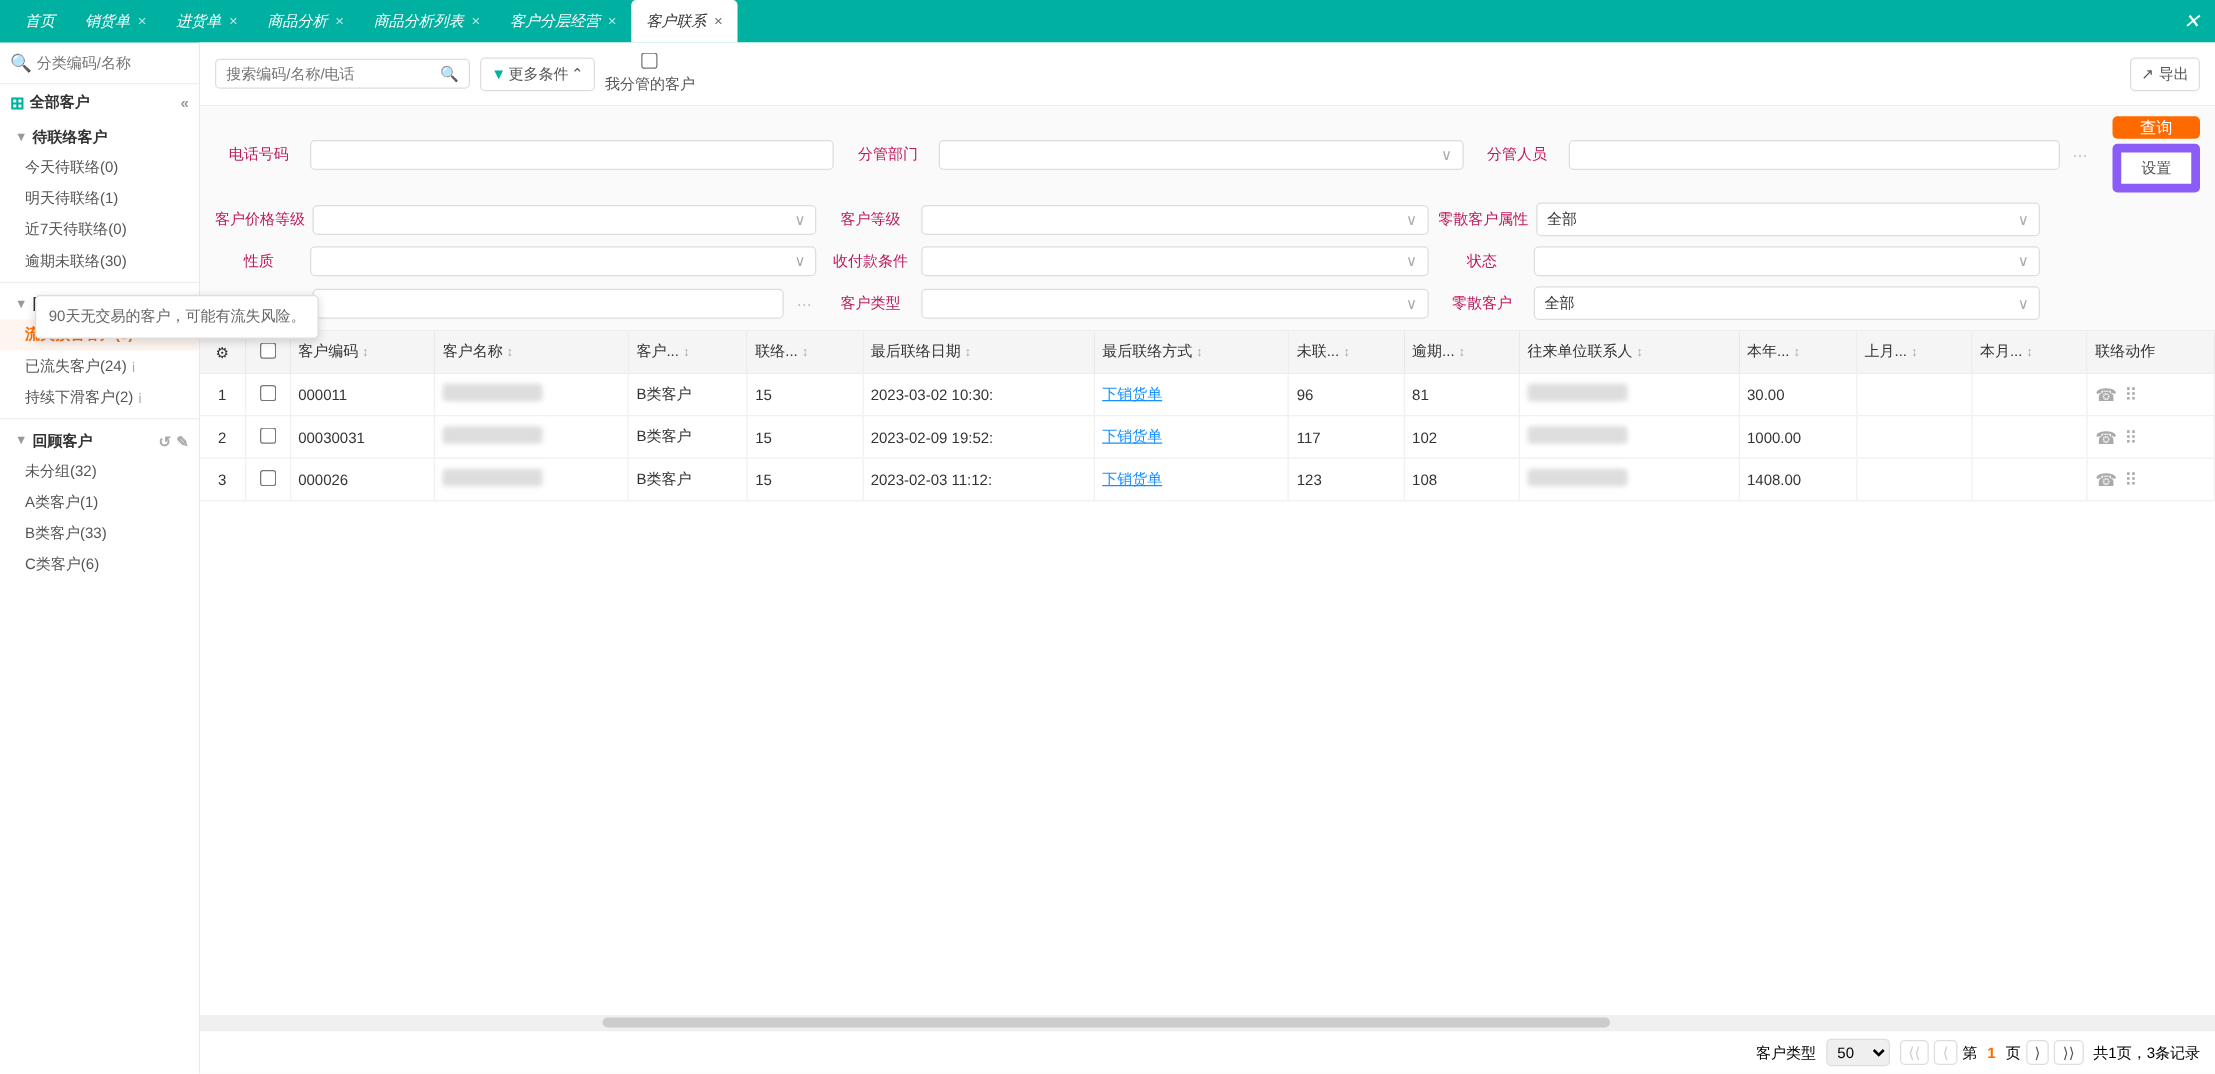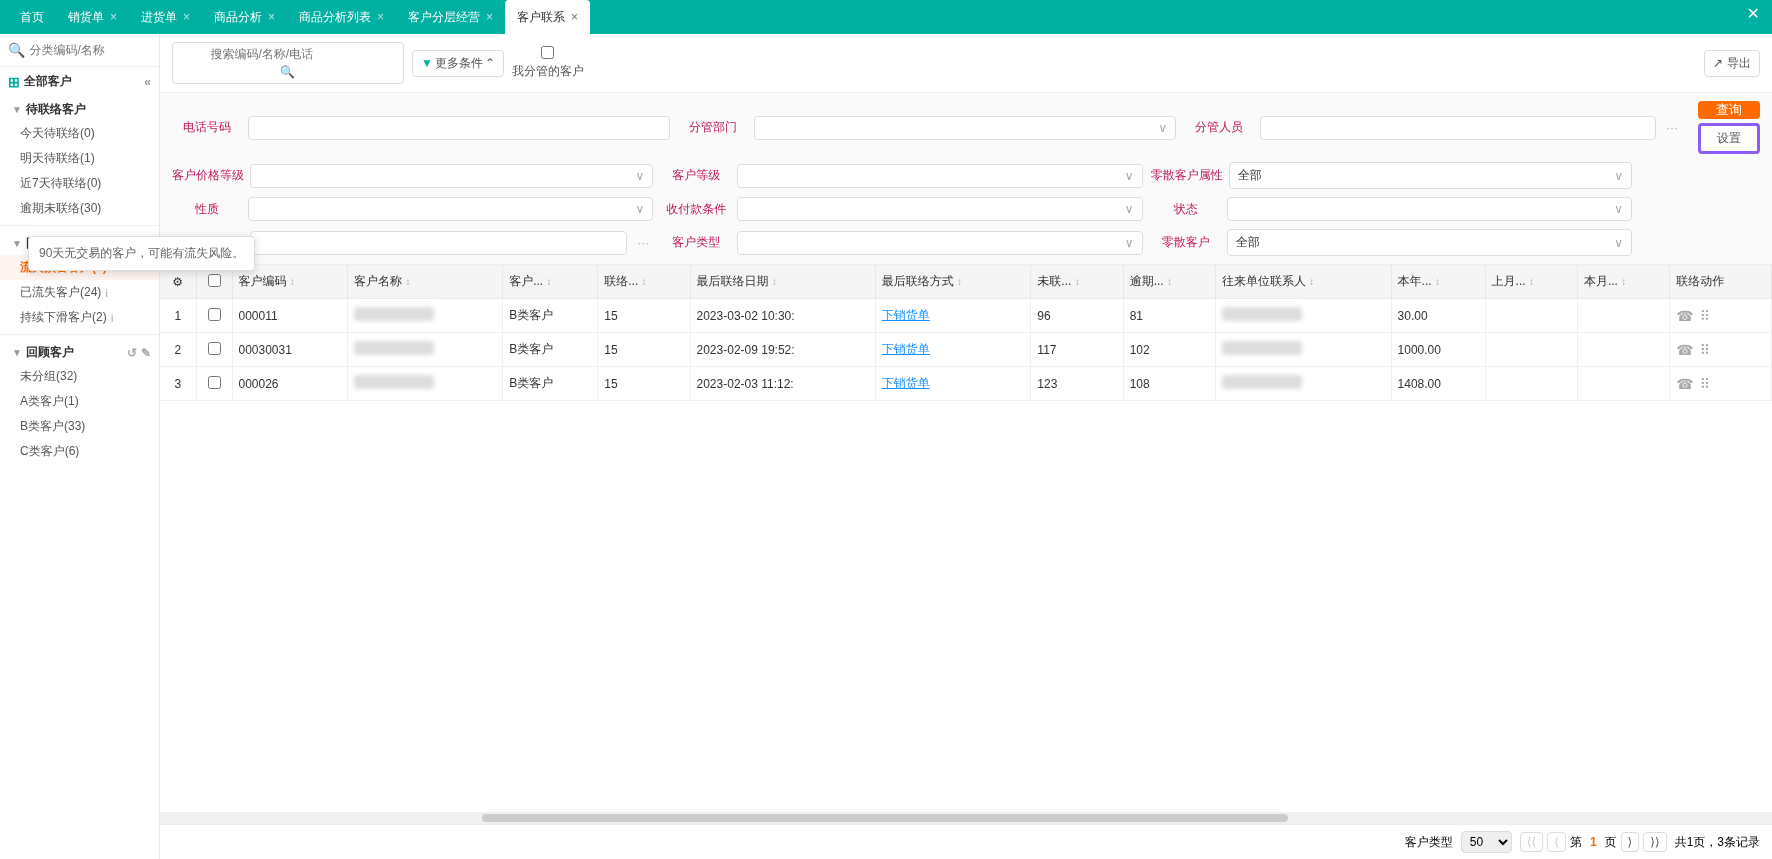--- a/index.html
+++ b/index.html
@@ -1,23 +1,24 @@
 <!DOCTYPE html>
 <html><head>
   <meta charset="utf-8">
   <style>
     * { box-sizing: border-box; margin: 0; padding: 0; font-family: 'Microsoft YaHei', Arial, sans-serif; font-size: 12px; }
     body { background: #f5f5f5; overflow: hidden; width: 1772px; height: 859px; }
 
     
     .top-nav {
-      display: flex; 
+      display: flex; align-items: center;
       background: #00b0a0;
       height: 34px; padding: 0 8px;
       color: white;
+      font-style: italic;
     }
     .top-nav .nav-tab {
       display: flex; align-items: center;
       padding: 0 12px; height: 34px;
       cursor: pointer; color: white;
       font-size: 13px; position: relative;
       white-space: nowrap;
     }
     .top-nav .nav-tab.home { background: transparent; }
     .top-nav .nav-tab.active { background: white; color: #333; border-radius: 4px 4px 0 0; }
@@ -109,21 +110,21 @@
     
     .search-bar {
       display: flex; align-items: center;
       padding: 8px 12px;
       border-bottom: 1px solid #eee;
       gap: 8px;
     }
     .search-bar .search-input-wrap {
       display: flex; align-items: center;
       border: 1px solid #ddd; border-radius: 4px;
-      padding: 4px 8px; width: 232px; gap: 4px; flex-direction: column;
+      padding: 4px 8px; width: 204px; gap: 4px;
     }
     .search-bar .search-input-wrap input {
       border: none; outline: none; font-size: 12px; flex: 1;
     }
     .search-bar .search-icon { color: #ff6a00; cursor: pointer; }
     .search-bar .more-conditions {
       display: flex; align-items: center; gap: 2px;
       cursor: pointer; color: #555; padding: 4px 8px;
       border: 1px solid #ddd; border-radius: 4px;
     }
@@ -174,21 +175,21 @@
 
     .action-btns {
       display: flex; flex-direction: column; gap: 4px; margin-left: 8px;
     }
     .btn-query {
       background: #ff6a00; color: white; border: none;
       border-radius: 4px; padding: 0 16px; cursor: pointer;
       font-size: 13px;
     }
     .btn-settings {
-      background: white; color: #555; border: 3px solid #8b5cf6;
+      background: white; color: #555; border: 7px solid #8b5cf6;
       border-radius: 4px; padding: 4px 16px; cursor: pointer;
       font-size: 12px;
     }
 
     
     .table-container {
       flex: 1; overflow: auto;
     }
     table {
       width: 100%; border-collapse: collapse;

